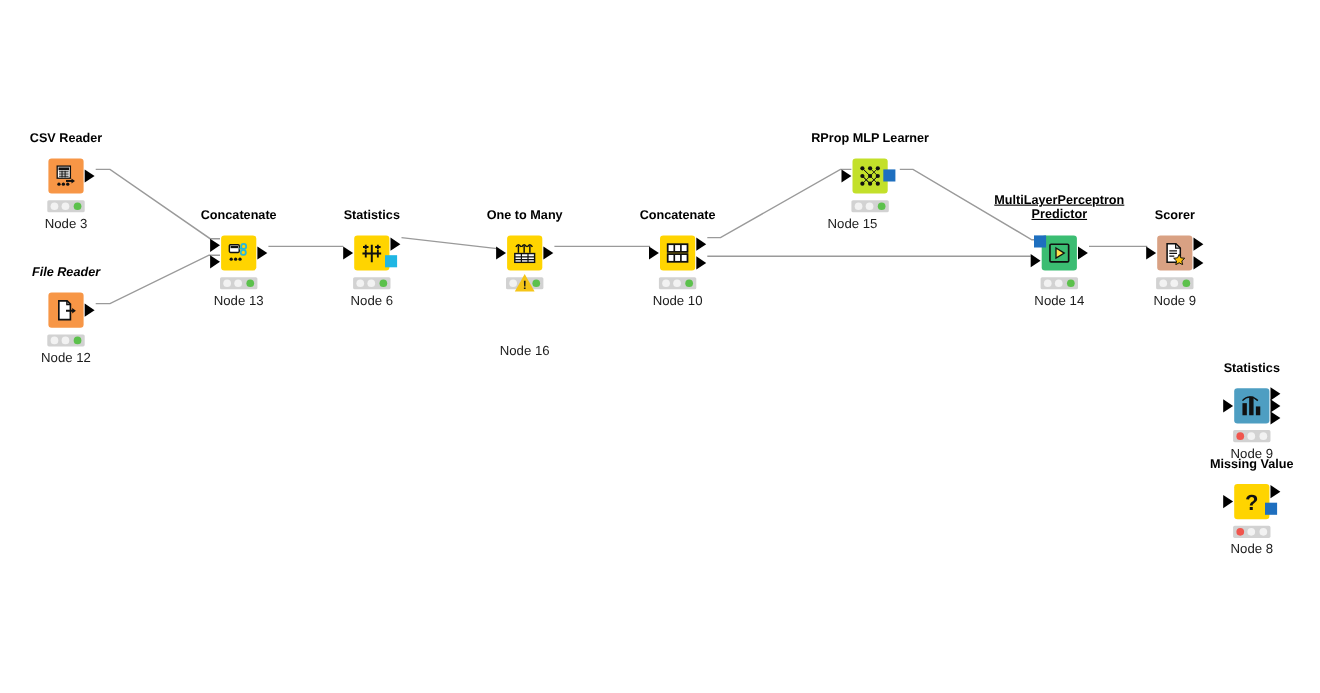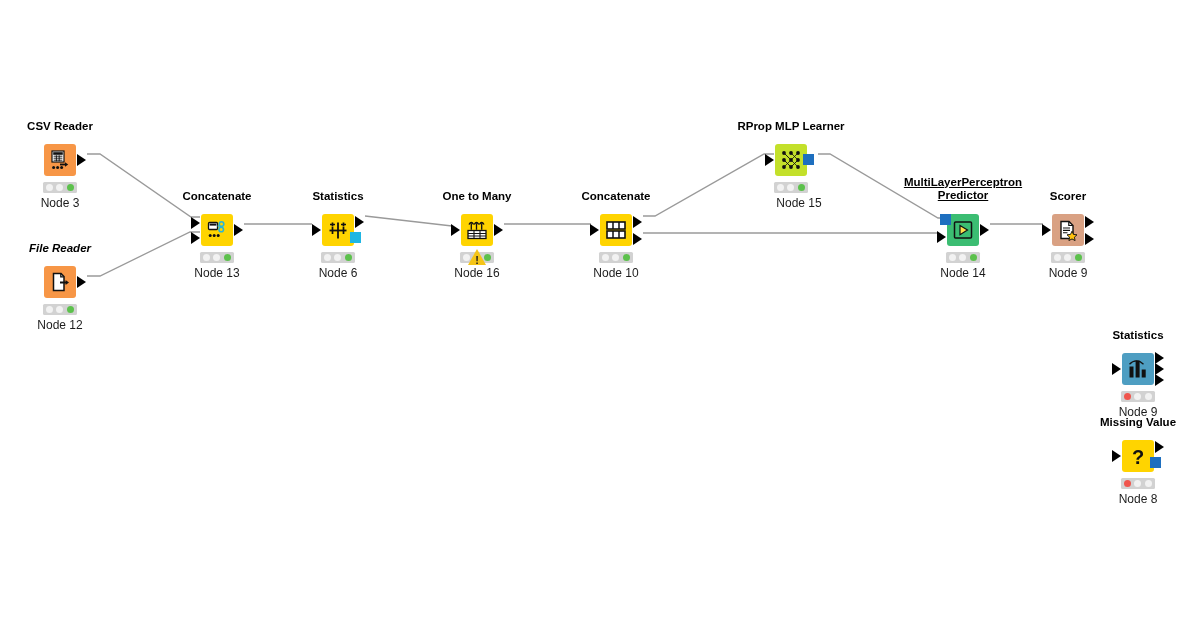--- a/index.html
+++ b/index.html
@@ -263,21 +263,21 @@
       </div>
       <div class="port port-tri" style="top: 10px; left: -10px;"></div>
       <div class="port port-tri" style="top: 10px; left: 33px;"></div>
       <div class="status" style="left: 16px;">
         <div class="led off"></div>
         <div class="led off"></div>
         <div class="led green"></div>
       </div>
       <div class="warn" style="left: 16px;"></div>
       <div class="warn-bang" style="left: 16px;">!</div>
-      <div class="node-id" style="left: 16px;">Node 16</div>
+      <div class="node-id" style="left: 16px; margin-top: 46px;">Node 16</div>
     </div>
     <div class="node" style="left: 600px; top: 214px;">
       <div class="node-title" style="top: -24px; left: 16px;">Concatenate</div>
       <div class="node-box" style="background: rgb(255, 212, 0);">
         <div class="node-glyph">
           <svg width="22" height="22" viewBox="0 0 22 22" xmlns="http://www.w3.org/2000/svg">
             <rect x="2" y="3" width="18" height="7" fill="#fff" stroke="#111" stroke-width="1.6"></rect>
             <rect x="2" y="12" width="18" height="7" fill="#fff" stroke="#111" stroke-width="1.6"></rect>
             <path d="M8 3v7M14 3v7M8 12v7M14 12v7" stroke="#111" stroke-width="1.5"></path>
           </svg>
@@ -311,21 +311,21 @@
           </svg>
         </div>
       </div>
       <div class="port port-tri" style="top: 10px; left: -10px;"></div>
       <div class="port port-sq" style="top: 10px; left: 28px;"></div>
       <div class="status" style="left: 16px;">
         <div class="led off"></div>
         <div class="led off"></div>
         <div class="led green"></div>
       </div>
-      <div class="node-id" style="left: 24px;">Node 15</div>
+      <div class="node-id" style="left: 0;">Node 15</div>
     </div>
     <div class="node" style="left: 947px; top: 214px;">
       <div class="node-title two-line" style="top: -38px; left: 16px;">MultiLayerPerceptron Predictor</div>
       <div class="node-box" style="background: rgb(59, 189, 114);">
         <div class="node-glyph">
           <svg width="22" height="22" viewBox="0 0 22 22" xmlns="http://www.w3.org/2000/svg">
             <rect x="2.5" y="3" width="17" height="16" rx="1" fill="none" stroke="#111" stroke-width="1.5"></rect>
             <path d="M8 6.5l7.5 4.6L8 15.7z" fill="#ffe14d" stroke="#111" stroke-width="1.2"></path>
           </svg>
         </div>

